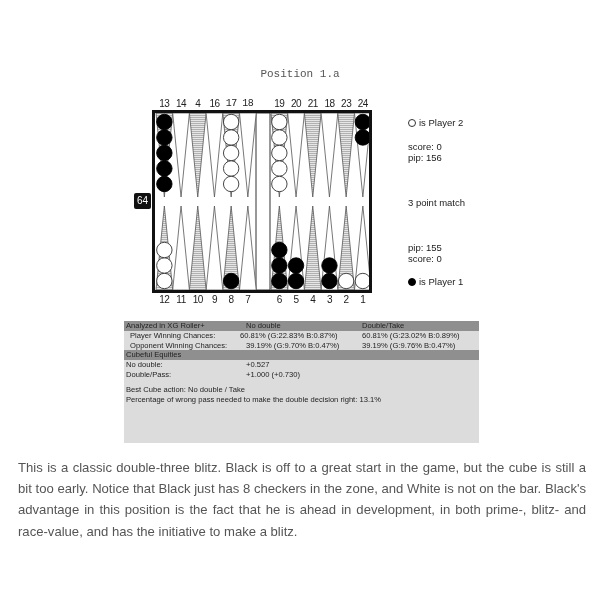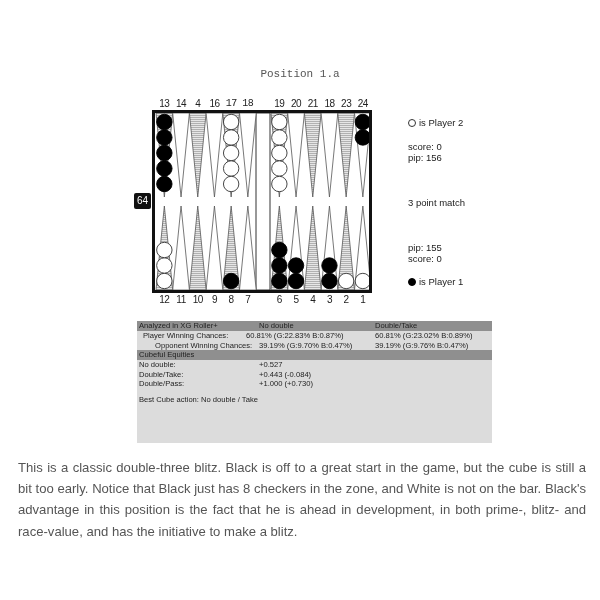--- a/index.html
+++ b/index.html
@@ -3,21 +3,21 @@
 <meta charset="utf-8">
 <style>
   html,body{margin:0;padding:0;background:#fff;}
   body{width:600px;height:600px;position:relative;overflow:hidden;font-family:"Liberation Sans",sans-serif;}
   .title{position:absolute;left:0;width:600px;top:68px;text-align:center;font-family:"Liberation Mono","DejaVu Sans Mono",monospace;font-size:11px;color:#555;}
   .pt-num{position:absolute;font-size:10px;color:#222;width:16px;text-align:center;letter-spacing:-0.5px;}
   .board{position:absolute;left:152px;top:110px;width:220px;height:183px;border:3px solid #111;box-sizing:border-box;background:#fff;}
   .cube{position:absolute;left:134px;top:193px;width:17px;height:16px;background:#111;color:#fff;font-size:10px;line-height:16px;text-align:center;border-radius:2px;}
   .side{position:absolute;left:408px;font-size:9.5px;color:#222;line-height:11px;}
   .side .dot{display:inline-block;width:8px;height:8px;border-radius:50%;border:1px solid #333;box-sizing:border-box;vertical-align:-1px;margin-right:3px;}
-  .tbl{position:absolute;left:124px;top:321px;width:355px;height:122px;background:#dcdcdc;font-size:7.6px;color:#222;margin-left:13px;}
+  .tbl{position:absolute;left:124px;top:321px;width:355px;height:122px;background:#dcdcdc;font-size:7.6px;color:#222;}
   .tbl .hdr{background:#8f8f8f;height:10px;line-height:10px;position:relative;}
   .tbl .row{position:relative;height:9.5px;line-height:9.5px;}
   .tbl .c{position:absolute;white-space:nowrap;}
   .para{position:absolute;left:18px;top:457px;width:568px;font-family:"Liberation Sans",sans-serif;font-size:13.1px;line-height:21.2px;color:#555;text-align:justify;}
 </style>
 </head>
 <body>
 
 <div class="title">Position 1.a</div>
 
@@ -129,42 +129,41 @@
 </div>
 
 <div class="tbl">
   <div class="hdr">
     <span class="c" style="left:2px">Analyzed in XG Roller+</span>
     <span class="c" style="left:122px">No double</span>
     <span class="c" style="left:238px">Double/Take</span>
   </div>
   <div class="row">
     <span class="c" style="left:6px">Player Winning Chances:</span>
-    <span class="c" style="left:109px">60.81% (G:22.83% B:0.87%)</span>
+    <span class="c" style="left:116px">60.81% (G:22.83% B:0.87%)</span>
     <span class="c" style="left:238px">60.81% (G:23.02% B:0.89%)</span>
   </div>
   <div class="row">
-    <span class="c" style="left:18px">Opponent Winning Chances:</span>
+    <span class="c" style="left:6px">Opponent Winning Chances:</span>
     <span class="c" style="left:122px">39.19% (G:9.70% B:0.47%)</span>
     <span class="c" style="left:238px">39.19% (G:9.76% B:0.47%)</span>
   </div>
   <div class="hdr">
     <span class="c" style="left:2px">Cubeful Equities</span>
   </div>
   <div class="row">
     <span class="c" style="left:2px">No double:</span>
     <span class="c" style="left:122px">+0.527</span>
   </div>
   <div class="row">
-    <span class="c" style="left:2px">Double/Take:</span>
-    <span class="c" style="left:122px">+0.443 (-0.084)</span>
-  </div>
-  <div class="row">
     <span class="c" style="left:2px">Double/Pass:</span>
     <span class="c" style="left:122px">+1.000 (+0.730)</span>
   </div>
   <div class="row" style="height:6px"></div>
   <div class="row">
     <span class="c" style="left:2px">Best Cube action: No double / Take</span>
   </div>
+  <div class="row">
+    <span class="c" style="left:2px">Percentage of wrong pass needed to make the double decision right: 13.1%</span>
+  </div>
 </div>
 
 <div class="para">This is a classic double-three blitz. Black is off to a great start in the game, but the cube is still a bit too early. Notice that Black just has 8 checkers in the zone, and White is not on the bar. Black's advantage in this position is the fact that he is ahead in development, in both prime-, blitz- and race-value, and has the initiative to make a blitz.</div>
 
 </body></html>

